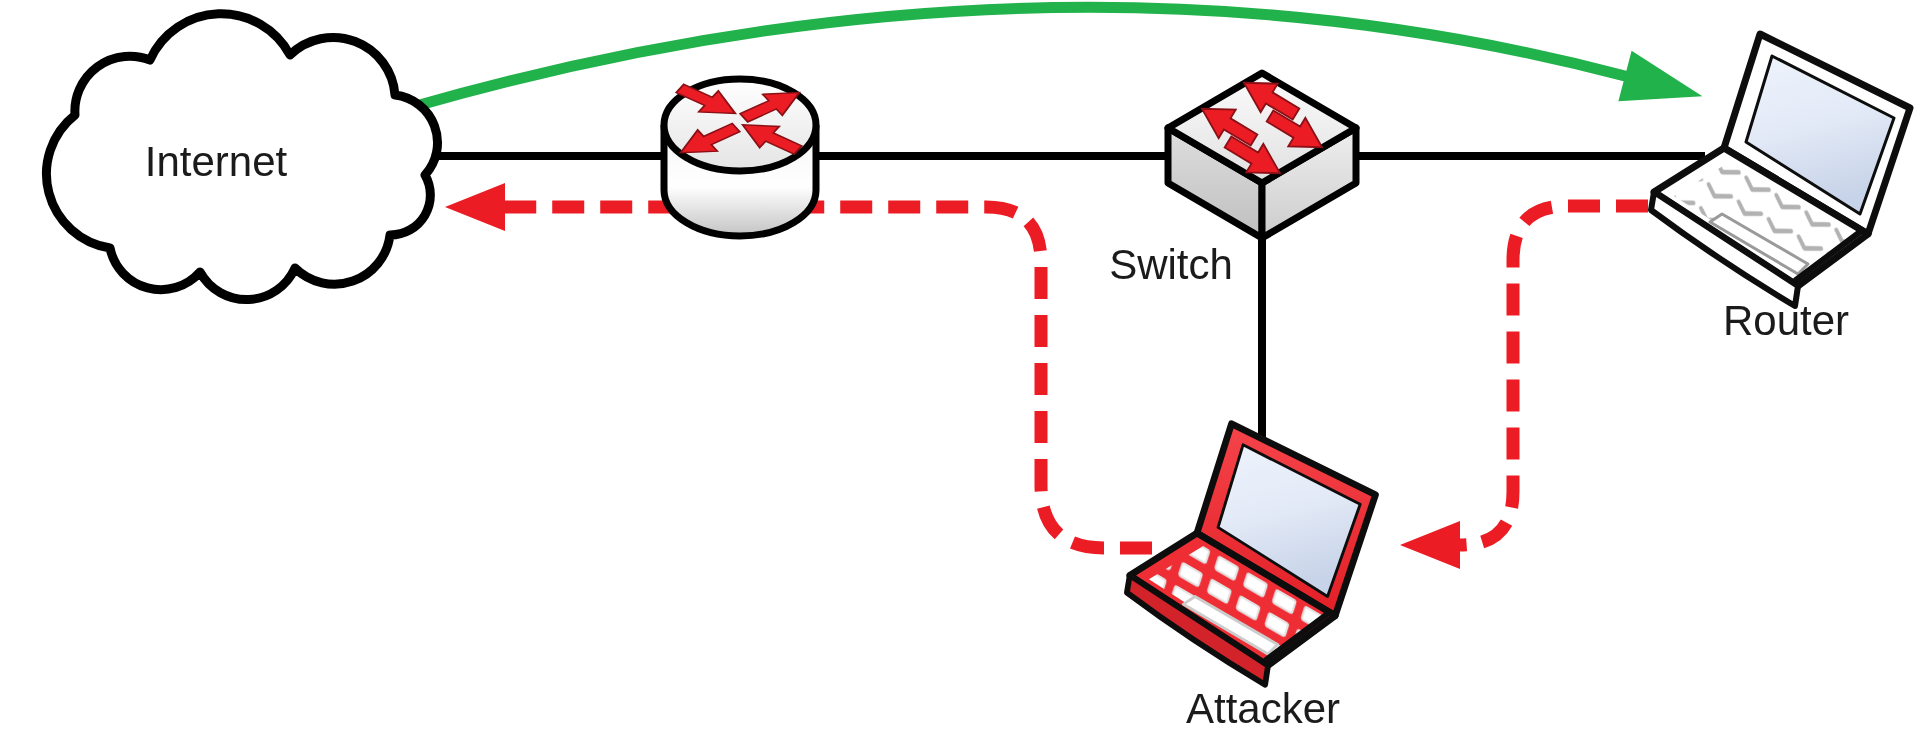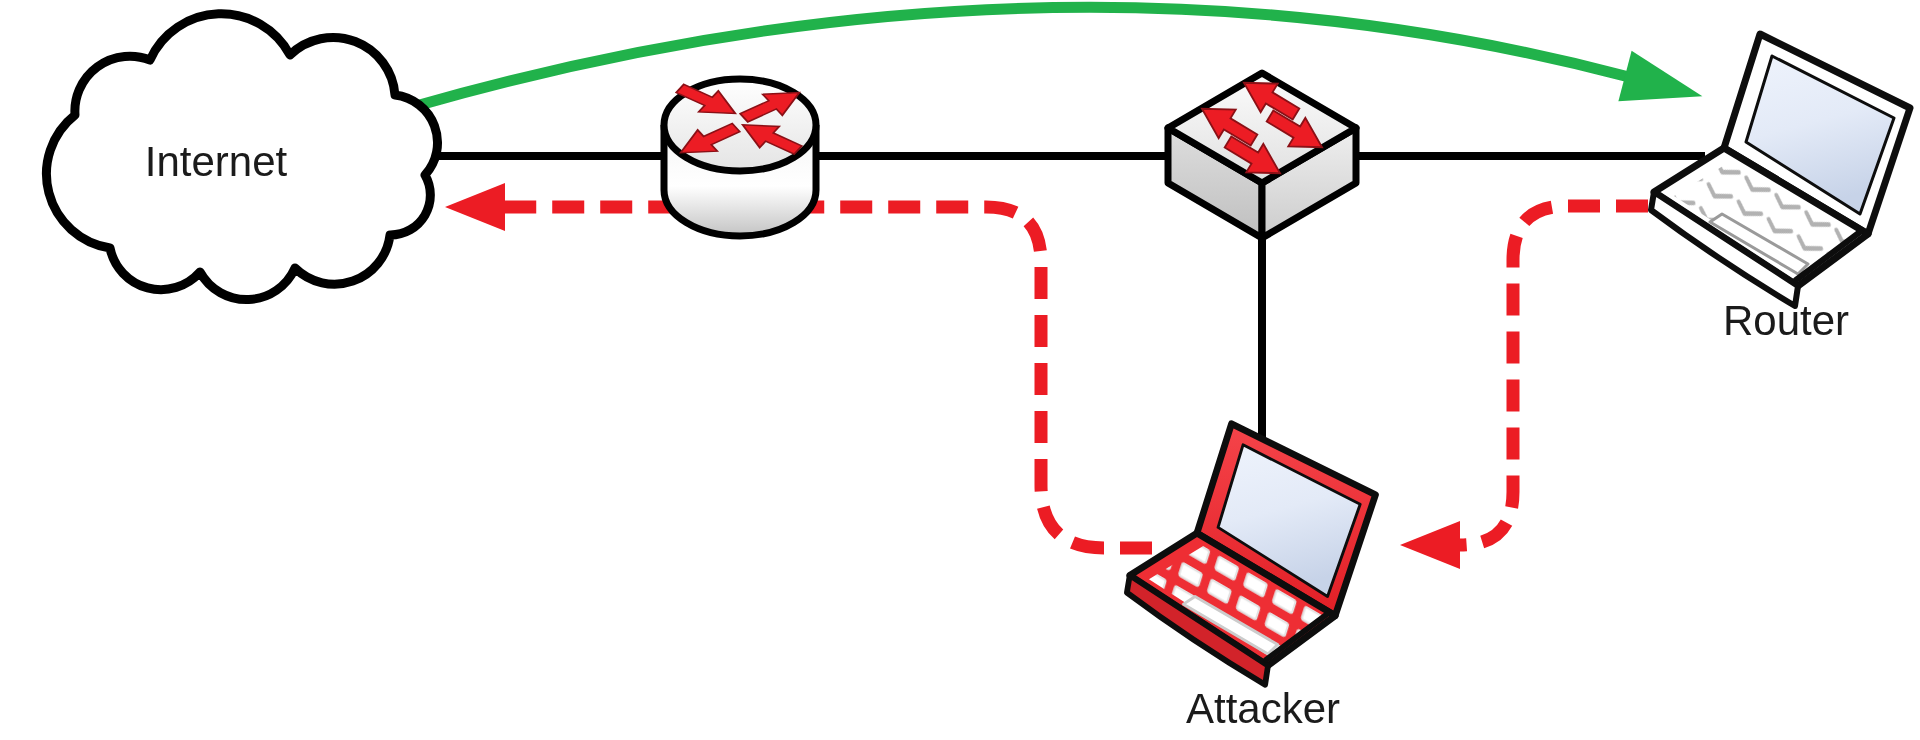--- a/index.html
+++ b/index.html
@@ -149,16 +149,17 @@
       <path d="M124,30 L246,92 L212,188 L98,116 Z" fill="url(#gScr)" stroke="#0d0d0d" stroke-width="3"></path>
       <path d="M76,122 L220,208 L150,260 L6,166 Z" fill="#ee2e34" stroke="#0d0d0d" stroke-width="7"></path>
       <path d="M6,166 L150,260 L147,280 Q70,234 3,184 Z" fill="#d2232a" stroke="#0d0d0d" stroke-width="6"></path>
       <path d="M88,132 L208,208 L150,250 L26,170 Z" fill="url(#keysA)" stroke="none"></path>
       <path d="M62,196 L150,248 L160,238 L74,188 Z" fill="#ffffff" stroke="#cccccc" stroke-width="3"></path>
       <path d="M212,206 L148,254" fill="none" stroke="#0d0d0d" stroke-width="6" stroke-linecap="round"></path>
     </g>
   </svg>
 
   <div class="label" style="left:216px; top:162px;">Internet</div>
+  <div class="label" style="left:1171px; top:265px;">Switch</div>
   <div class="label" style="left:1786px; top:321px;">Router</div>
   <div class="label" style="left:1263px; top:709px;">Attacker</div>
 
 </div>
 
 </body></html>

